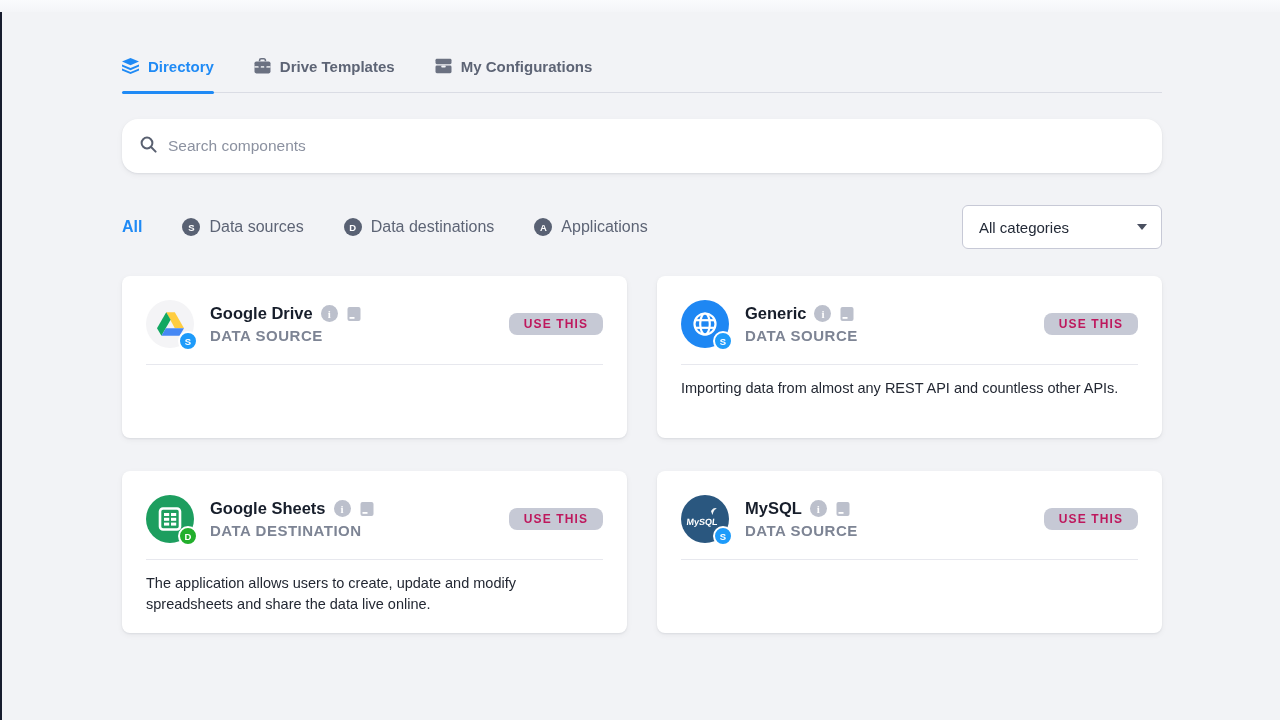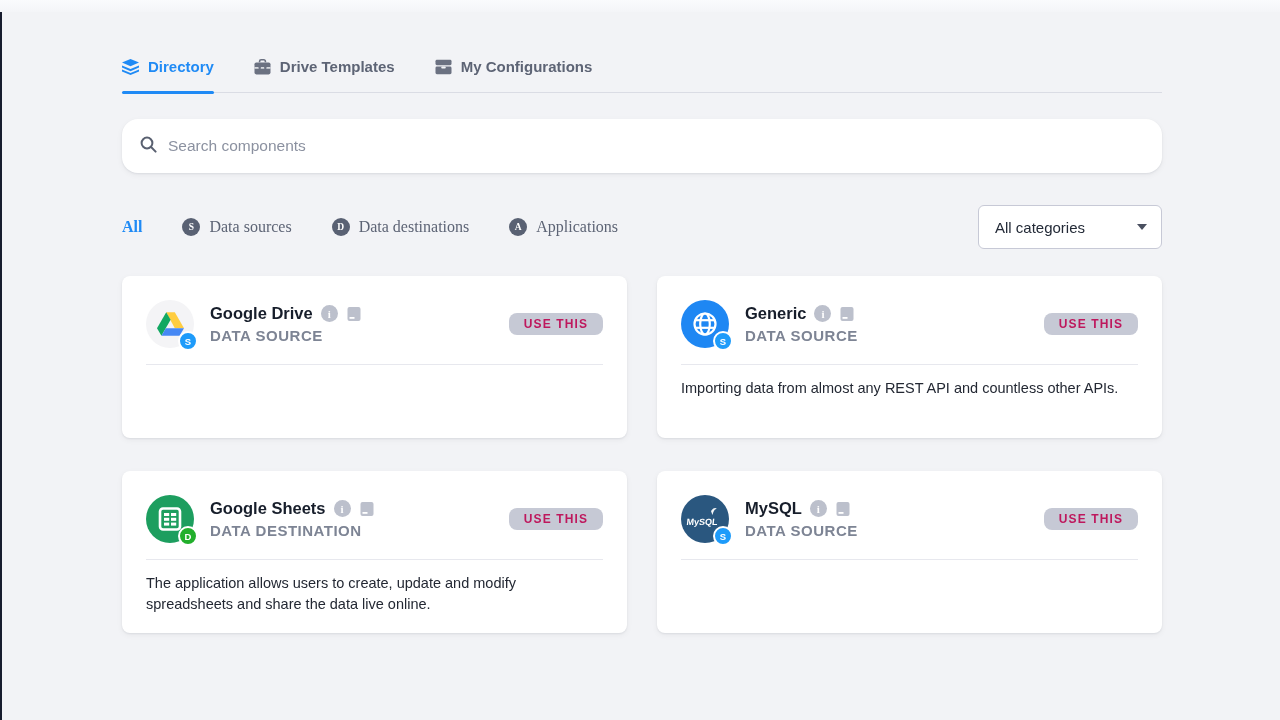--- a/index.html
+++ b/index.html
@@ -13,41 +13,41 @@
   .left-edge { position:absolute; left:0; top:0; width:2px; height:720px; background:#171c2e; }
   .top-fade  { position:absolute; left:0; top:0; width:1280px; height:12px; background:linear-gradient(#fafbfd,#f4f5f8); }
 
   .container { position:relative; width:1040px; margin-left:122px; padding-top:27px; }
 
   .breadcrumb { font-size:14px; color:#6b7280; }
   .page-title { font-size:29px; font-weight:500; color:#151b26; margin-top:4px; letter-spacing:-0.2px; }
 
   
   .tabs { display:flex; gap:40px; margin-top:31px; border-bottom:1px solid #dadce4; }
-  .tab { display:flex; align-items:center; gap:9px; padding-bottom:17px; font-size:15px; font-weight:600;
+  .tab { display:flex; gap:9px; padding-bottom:17px; font-size:15px; font-weight:600;
          color:#5d6475; cursor:pointer; position:relative; }
   .tab.active { color:#1f8af5; }
   .tab.active::after { content:""; position:absolute; left:0; right:0; bottom:-2px; height:3px; background:#1f8af5; border-radius:2px; }
   .tab svg { display:block; }
 
   
   .search-box { margin-top:26px; height:54px; background:#fff; border-radius:16px;
                 box-shadow:0 1px 2px rgba(20,25,40,.07), 0 2px 6px rgba(20,25,40,.05);
                 display:flex; align-items:center; padding:0 18px; gap:11px; }
   .search-box input { border:none; outline:none; flex:1; font-size:15.5px; font-family:inherit; color:#2a3140; background:transparent; }
   .search-box input::placeholder { color:#8b91a0; }
 
   
   .filter-row { margin-top:32px; display:flex; align-items:center; justify-content:space-between; }
   .filters { display:flex; align-items:center; gap:40px; }
-  .filter { display:flex; align-items:center; gap:9px; font-size:16px; font-weight:500; color:#5d6475; cursor:pointer;font-family:Liberation Serif, serif; }
+  .filter { display:flex; align-items:center; gap:9px; font-size:16px; font-weight:500; color:#5d6475; cursor:pointer; }
   .filter.active { color:#1f8af5; font-weight:600; }
   .fbadge { width:18px; height:18px; border-radius:50%; background:#596173; color:#fff;
             font-size:9.5px; font-weight:700; display:flex; align-items:center; justify-content:center; }
-  .dropdown { width:184px; height:44px; background:#fff; border:1px solid #c7c9d6; border-radius:6px;
+  .dropdown { width:200px; height:44px; background:#fff; border:1px solid #c7c9d6; border-radius:6px;
               display:flex; align-items:center; justify-content:space-between; padding:0 14px 0 16px;
               font-size:15px; color:#232a37; cursor:pointer; }
   .caret { width:0; height:0; border-left:5px solid transparent; border-right:5px solid transparent; border-top:6px solid #4a5060; }
 
   
   .cards { margin-top:27px; display:grid; grid-template-columns:505px 505px; column-gap:30px; row-gap:33px; }
   .card { background:#fff; border-radius:8px; height:162px; padding:24px;
           box-shadow:0 1px 2px rgba(20,25,40,.07), 0 2px 6px rgba(20,25,40,.05); }
   .card-head { display:flex; align-items:center; }
   .logo-wrap { position:relative; width:48px; height:48px; flex:none; }

